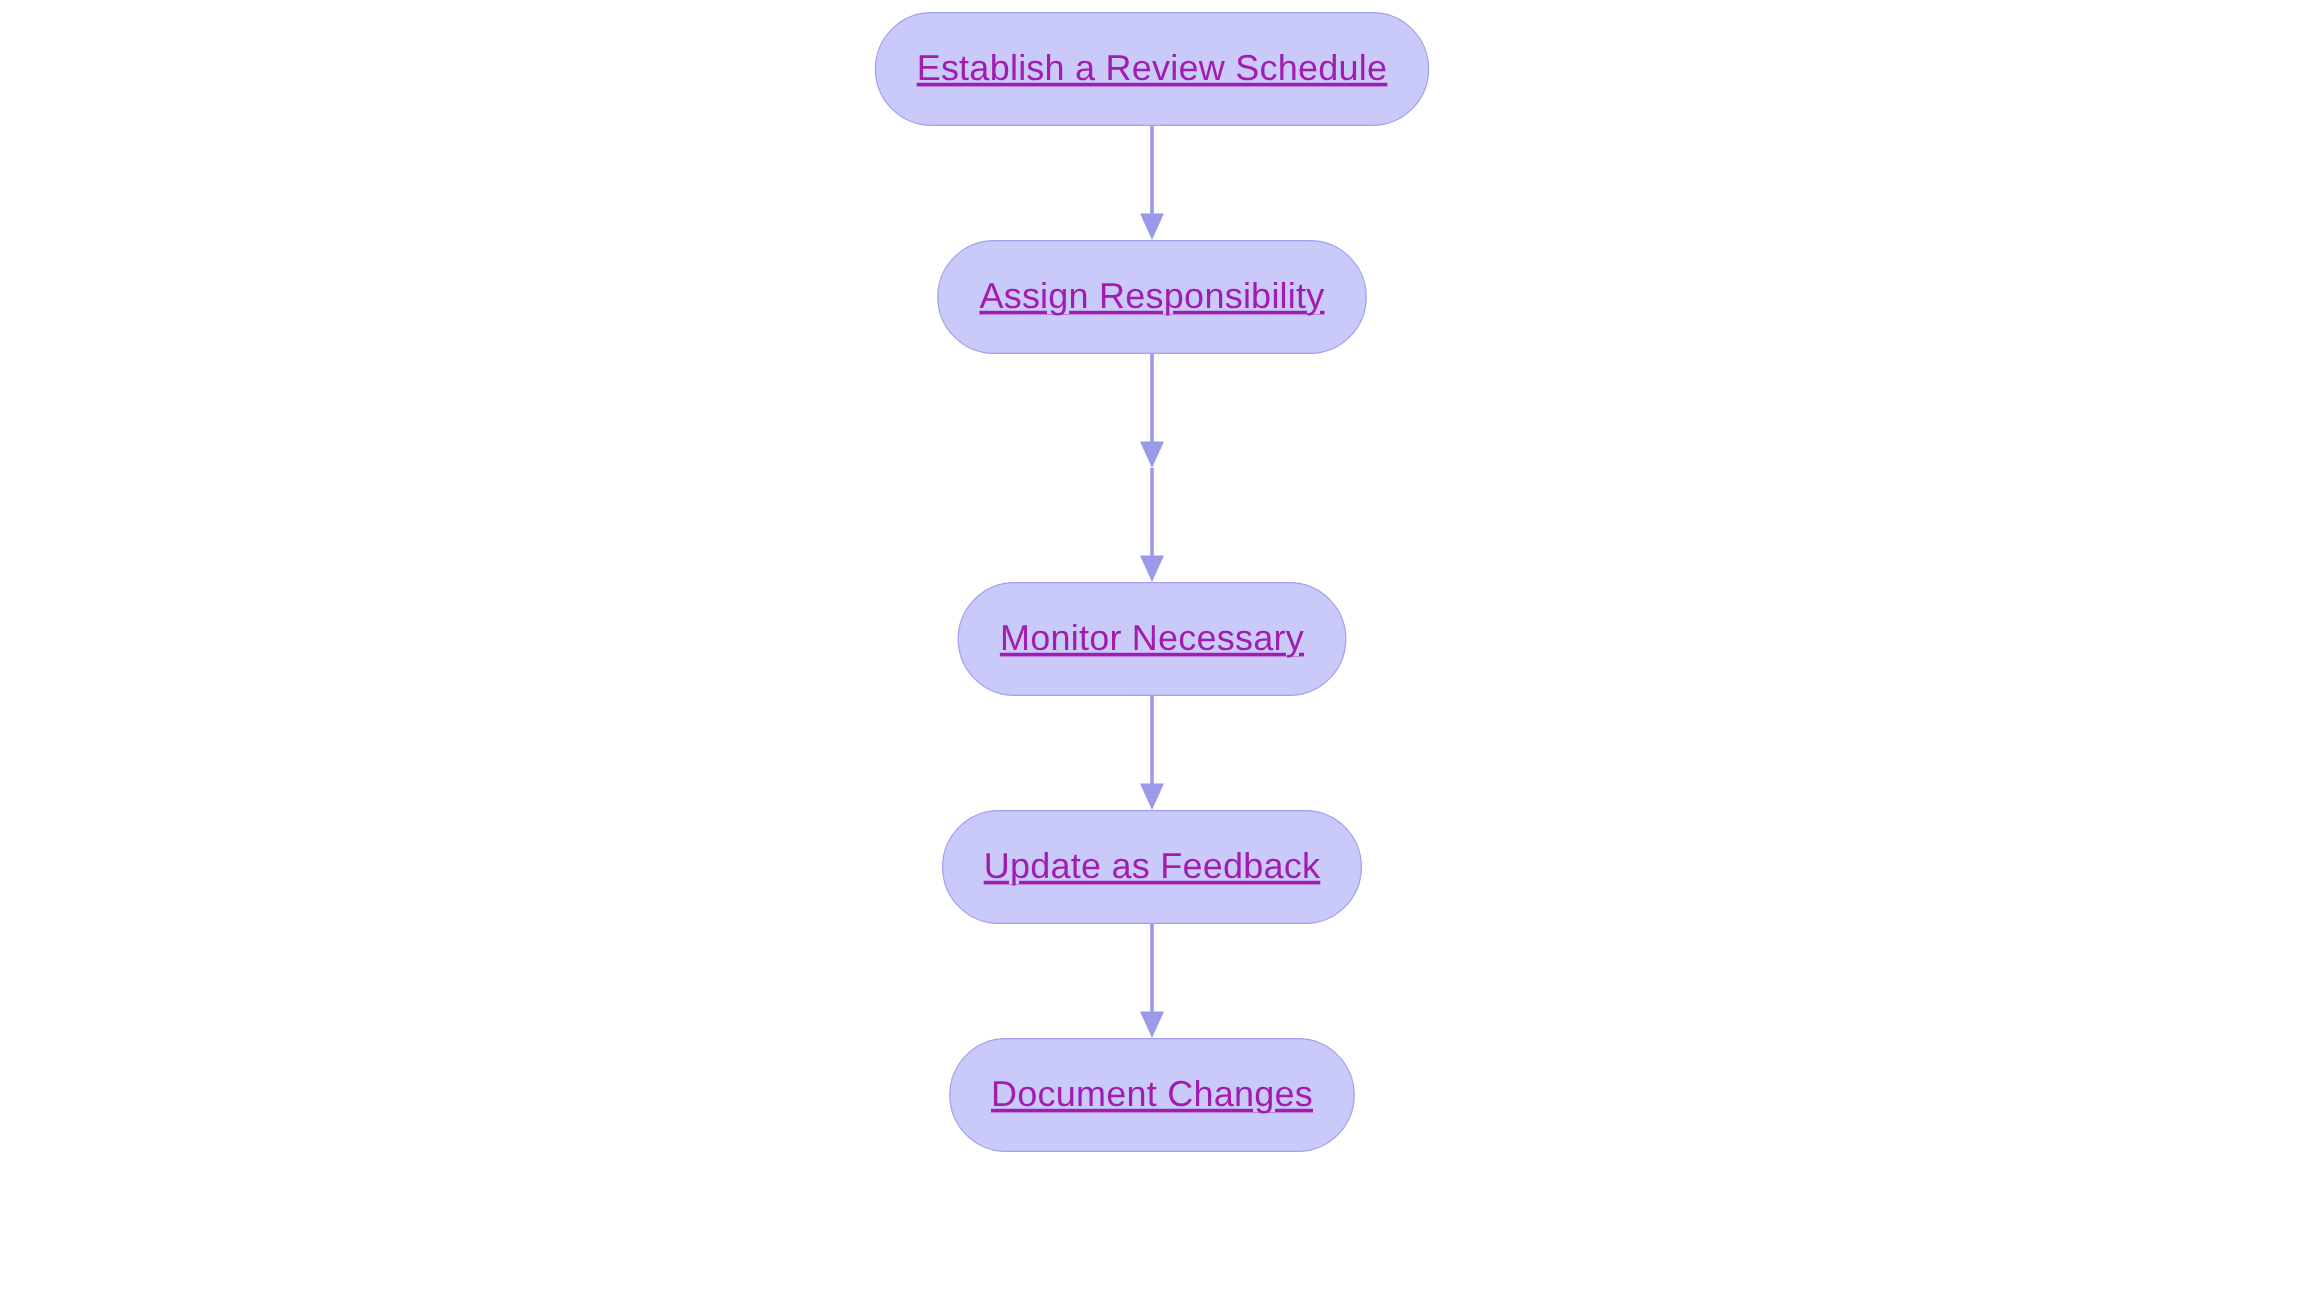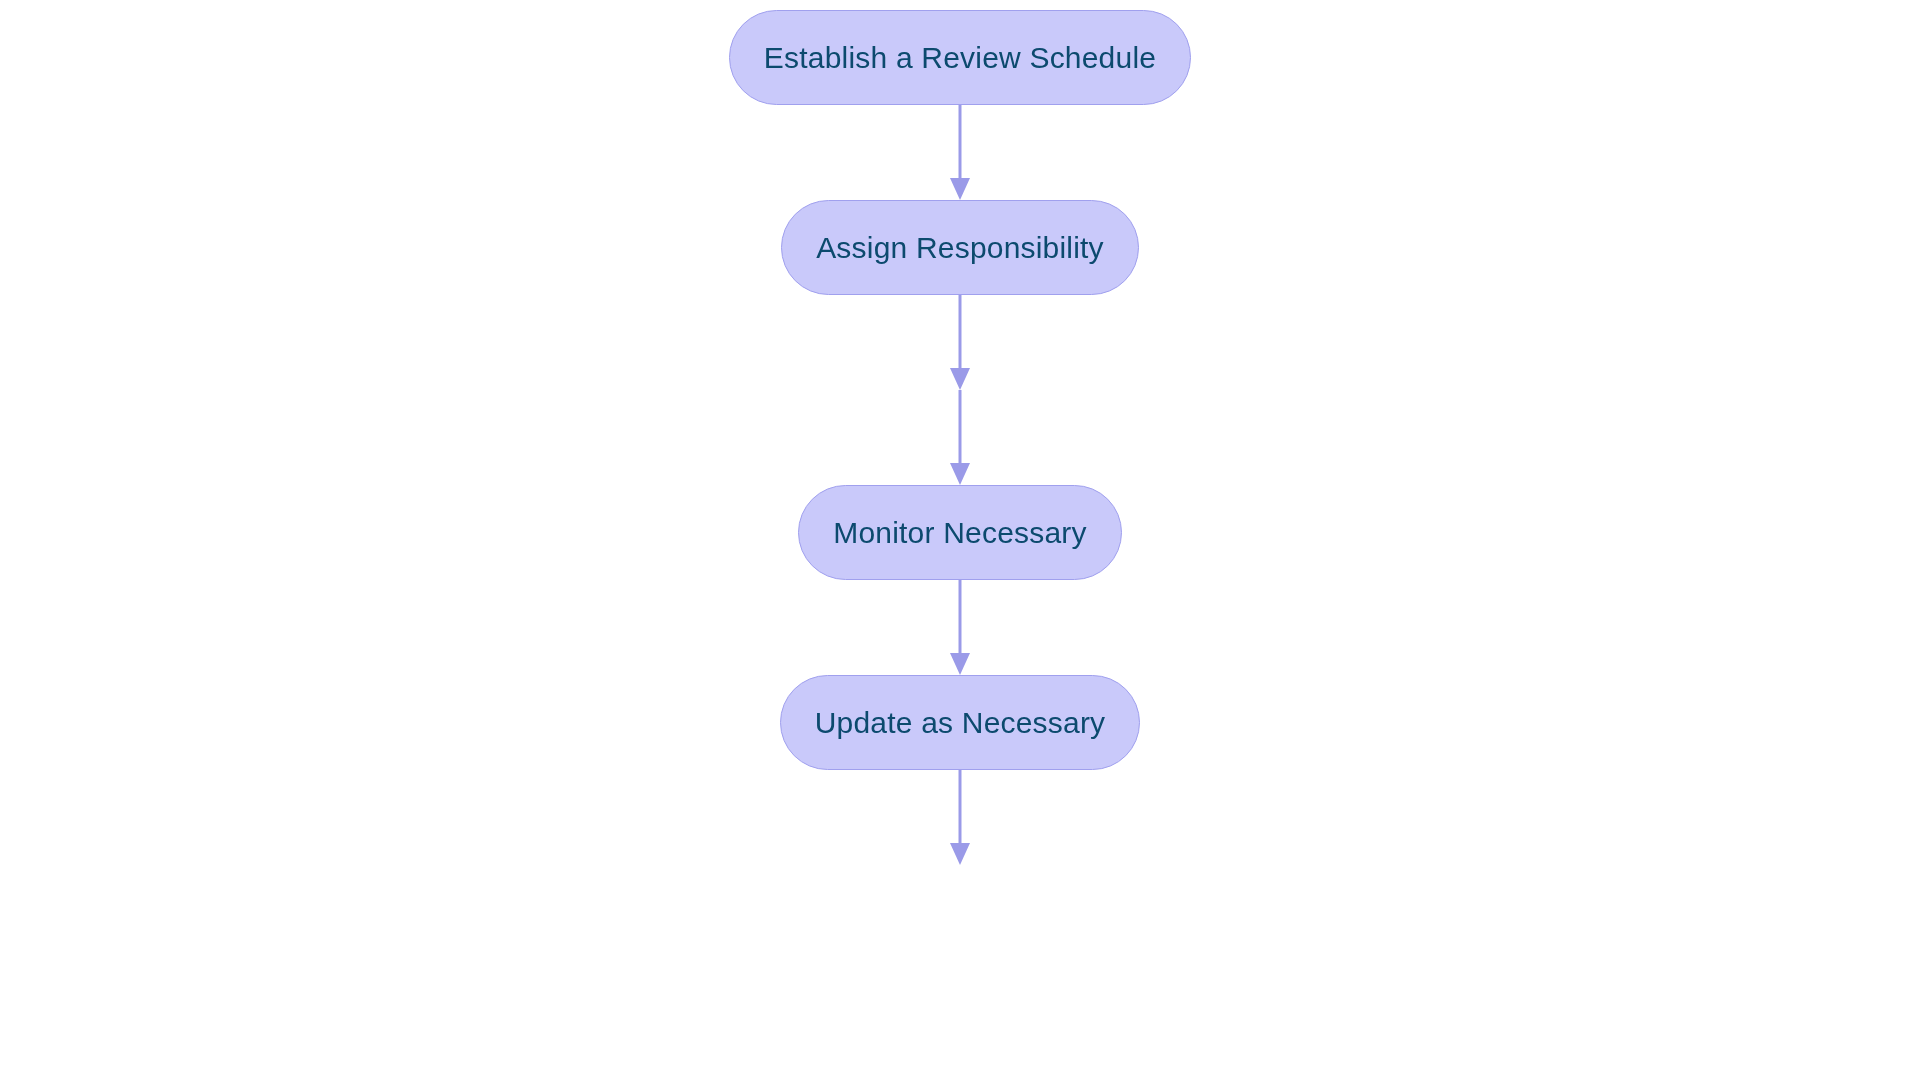--- a/index.html
+++ b/index.html
@@ -28,30 +28,31 @@
     display: flex;
     flex-direction: column;
     align-items: center;
   }
   .node {
     box-sizing: border-box;
     height: 95px;
     border-radius: 48px;
     background: #c9c9fa;
     border: 1px solid #a0a0ee;
-    color: #0c4a6e;
+    color: #a21caf;
     display: flex;
     align-items: center;
     justify-content: center;
     font-size: 30px;
     font-weight: 400;
     letter-spacing: 0.2px;
     white-space: nowrap;
     padding: 16px 34px;
     user-select: none;
+    text-decoration: underline;
   }
   .node-label {
     display: block;
     line-height: 1;
   }
   .connector {
     width: 32px;
     height: 95px;
     display: block;
     flex: none;
@@ -96,23 +97,26 @@
     <div class="node">
       <span class="node-label">Monitor Necessary</span>
     </div>
 
     <svg class="connector" viewBox="0 0 32 95" xmlns="http://www.w3.org/2000/svg">
       <line x1="16" y1="0" x2="16" y2="78" stroke="#9a9ae8" stroke-width="3"></line>
       <polygon points="16,95 6,73 26,73" fill="#9a9ae8"></polygon>
     </svg>
 
     <div class="node">
-      <span class="node-label">Update as Necessary</span>
+      <span class="node-label">Update as Feedback</span>
     </div>
 
     <svg class="connector" viewBox="0 0 32 95" xmlns="http://www.w3.org/2000/svg">
       <line x1="16" y1="0" x2="16" y2="78" stroke="#9a9ae8" stroke-width="3"></line>
       <polygon points="16,95 6,73 26,73" fill="#9a9ae8"></polygon>
     </svg>
 
+    <div class="node">
+      <span class="node-label">Document Changes</span>
+    </div>
 
   </div>
 </div>
 
 </body></html>

